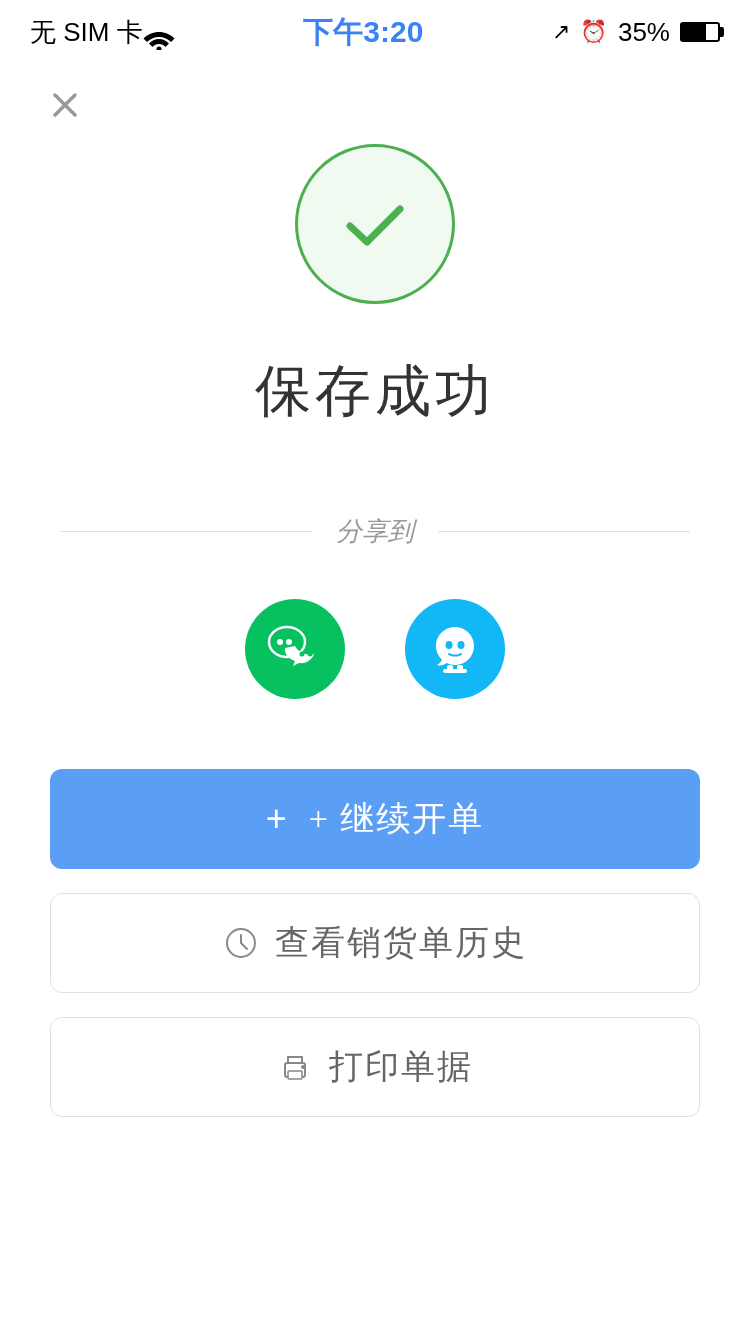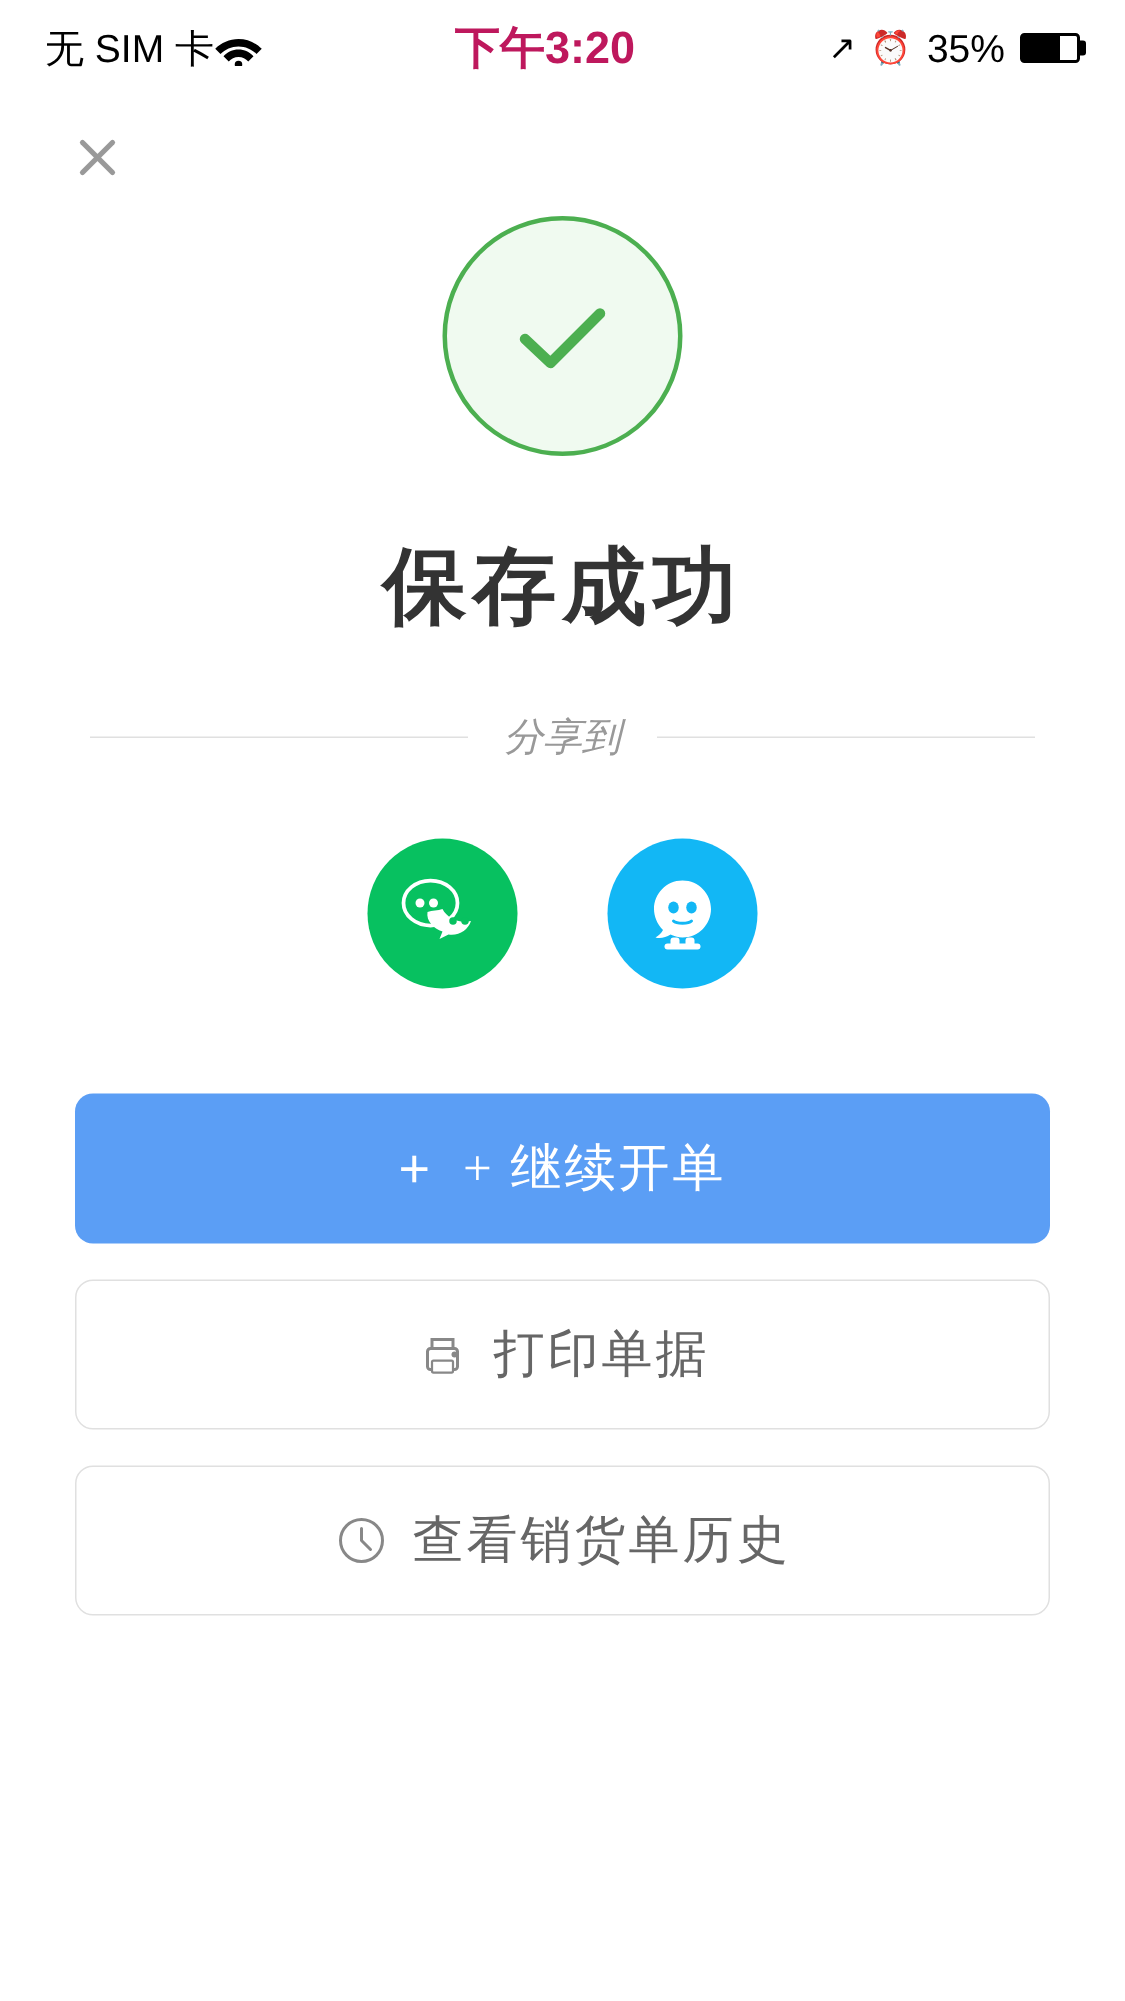--- a/index.html
+++ b/index.html
@@ -23,29 +23,29 @@
       height: 64px;
       display: flex;
       align-items: center;
       justify-content: space-between;
       padding: 0 30px;
       background: #ffffff;
     }
 
     .status-left {
       display: flex;
-      align-items: center;
+      align-items: flex-end;
       font-size: 26px;
       color: #000;
     }
 
     .status-center {
       font-size: 30px;
       font-weight: 600;
-      color: #be185d;
+      color: #3b82f6;
     }
 
     .status-right {
       display: flex;
       align-items: center;
       gap: 10px;
       font-size: 26px;
       color: #000;
     }
 
@@ -89,23 +89,23 @@
     }
 
     .checkmark {
       width: 80px;
       height: 80px;
     }
 
     
     .success-title {
       font-size: 56px;
-      font-weight: 700;
+      font-weight: 400;
       color: #333333;
-      margin-bottom: 44px;
+      margin-bottom: 84px;
       letter-spacing: 4px;
     }
 
     
     .share-divider {
       width: 100%;
       display: flex;
       align-items: center;
       padding: 0 60px;
       margin-bottom: 50px;
@@ -263,30 +263,30 @@
   </div>
 
   <div class="action-buttons">
     <button class="btn-primary">
       <span style="font-size:36px;font-weight:300;">+</span>
       <span style="margin-left:4px;font-family:Liberation Serif, serif;">+ 继续开单</span>
     </button>
 
     <button class="btn-secondary">
       <svg width="36" height="36" viewBox="0 0 36 36" fill="none">
+        <circle cx="18" cy="18" r="14" stroke="#888" stroke-width="2"></circle>
+        <polyline points="18,10 18,18 24,24" stroke="#888" stroke-width="2" stroke-linecap="round" stroke-linejoin="round"></polyline>
+      </svg>
+      <span>查看销货单历史</span>
+    </button>
+
+    <button class="btn-secondary">
+      <svg width="36" height="36" viewBox="0 0 36 36" fill="none">
         <rect x="8" y="14" width="20" height="14" rx="2" stroke="#888" stroke-width="2"></rect>
         <rect x="11" y="22" width="14" height="8" rx="1" fill="#fff" stroke="#888" stroke-width="1.5"></rect>
         <path d="M11 14V8H25V14" stroke="#888" stroke-width="2"></path>
         <circle cx="26" cy="18" r="2" fill="#888"></circle>
       </svg>
       <span>打印单据</span>
     </button>
-
-    <button class="btn-secondary">
-      <svg width="36" height="36" viewBox="0 0 36 36" fill="none">
-        <circle cx="18" cy="18" r="14" stroke="#888" stroke-width="2"></circle>
-        <polyline points="18,10 18,18 24,24" stroke="#888" stroke-width="2" stroke-linecap="round" stroke-linejoin="round"></polyline>
-      </svg>
-      <span>查看销货单历史</span>
-    </button>
   </div>
 
 </div>
 
 </body></html>

